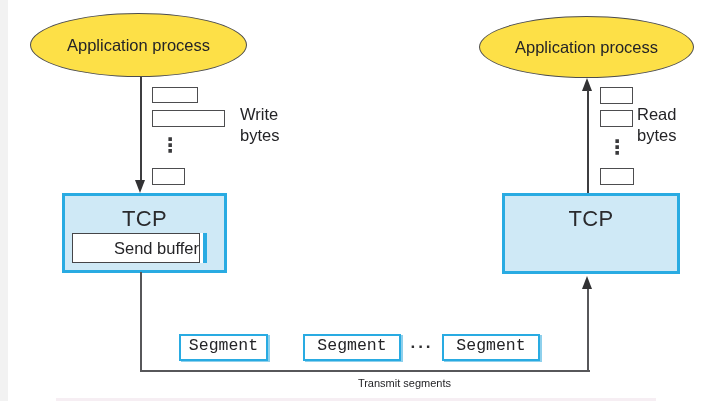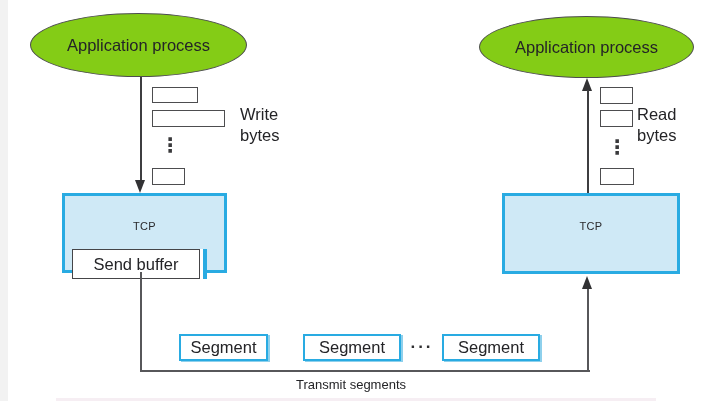--- a/index.html
+++ b/index.html
@@ -6,21 +6,21 @@
   .stage{
     position:relative;width:720px;height:401px;overflow:hidden;
     background:#ffffff;
     font-family:"Liberation Sans","DejaVu Sans",sans-serif;
     color:#242427;
   }
   .edge-strip{position:absolute;left:0;top:0;width:8px;height:401px;background:#f2f2f2;}
   .bottom-artifact{position:absolute;left:56px;top:398px;width:600px;height:3px;background:#f6eef3;}
 
   .ellipse{
-    position:absolute;background:#84cc16;border:1.6px solid #4d4d4f;border-radius:50%;
+    position:absolute;background:#fde047;border:1.6px solid #4d4d4f;border-radius:50%;
     display:flex;align-items:center;justify-content:center;
     font-size:16.5px;box-sizing:border-box;
   }
   .byte-rect{position:absolute;background:#fff;border:1.6px solid #4d4d4f;box-sizing:border-box;}
   .vline{position:absolute;width:2px;background:#3e3e40;}
   .hline{position:absolute;height:2px;background:#4d4d4f;}
   .gline{background:#57575a;}
   .arrow-down{
     position:absolute;width:0;height:0;
     border-left:5.5px solid transparent;border-right:5.5px solid transparent;
@@ -31,36 +31,36 @@
     border-left:5.5px solid transparent;border-right:5.5px solid transparent;
     border-bottom:13px solid #323234;
   }
   .vdots{position:absolute;width:16px;text-align:center;font-size:20px;line-height:20px;color:#39393b;font-weight:bold;}
   .side-label{position:absolute;font-size:16.5px;line-height:21px;color:#242427;}
 
   .tcp-box{
     position:absolute;border:3px solid #29abe2;background:#cfe9f6;
     box-sizing:border-box;
   }
-  .tcp-title{text-align:center;margin-top:24px;font-size:11px;letter-spacing:.3px;color:#2a2a2d;}
+  .tcp-title{text-align:center;margin-top:10px;font-size:22px;letter-spacing:.3px;color:#2a2a2d;}
   .buffer-box{
     position:absolute;background:#fff;border:1.6px solid #454548;box-sizing:border-box;
-    display:flex;align-items:center;justify-content:center;font-size:16.5px;color:#242427;
+    display:flex;align-items:center;justify-content:flex-end;font-size:16.5px;color:#242427;
     box-shadow:3px 0 0 #ffffff,7px 0 0 #29abe2;
-    margin-top:16px;
   }
   .segment-box{
     position:absolute;top:334px;height:27px;background:#fff;
     border:2.2px solid #29abe2;box-sizing:border-box;
-    display:flex;align-items:center;justify-content:center;
+    display:flex;align-items:flex-start;justify-content:center;
     font-size:16.5px;color:#242427;
     box-shadow:2px 1px 0 #8ed0ec;
+    font-family:Liberation Mono, monospace;
   }
   .hdots{position:absolute;font-size:17px;font-weight:700;letter-spacing:2px;color:#2f2f31;text-align:center;}
-  .transmit-label{position:absolute;font-size:13px;text-align:center;color:#242427;}
+  .transmit-label{position:absolute;font-size:11px;text-align:right;color:#242427;}
 </style>
 </head>
 <body>
 
 <div class="stage">
 
   <div class="edge-strip"></div>
 
   <div class="ellipse" style="left:30px;top:13px;width:217px;height:64px;">
     <span>Application process</span>

